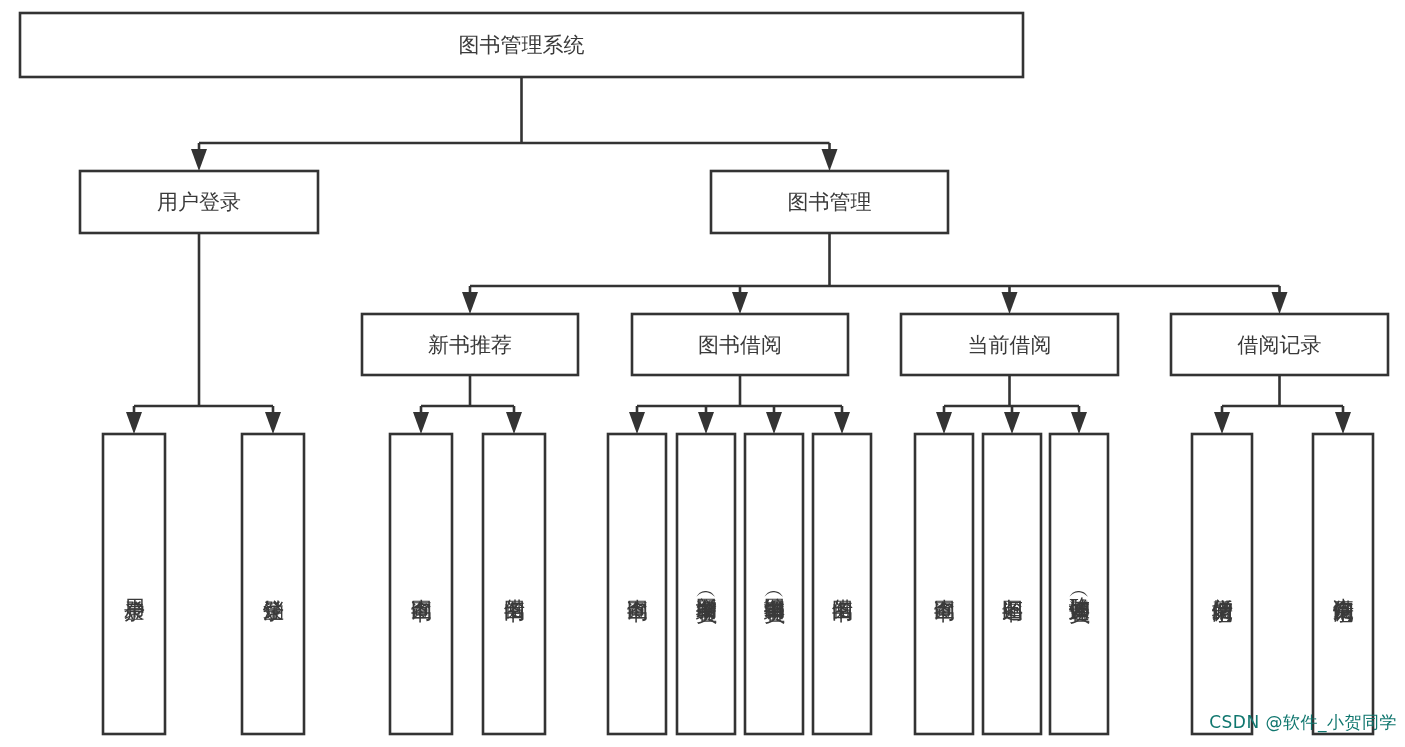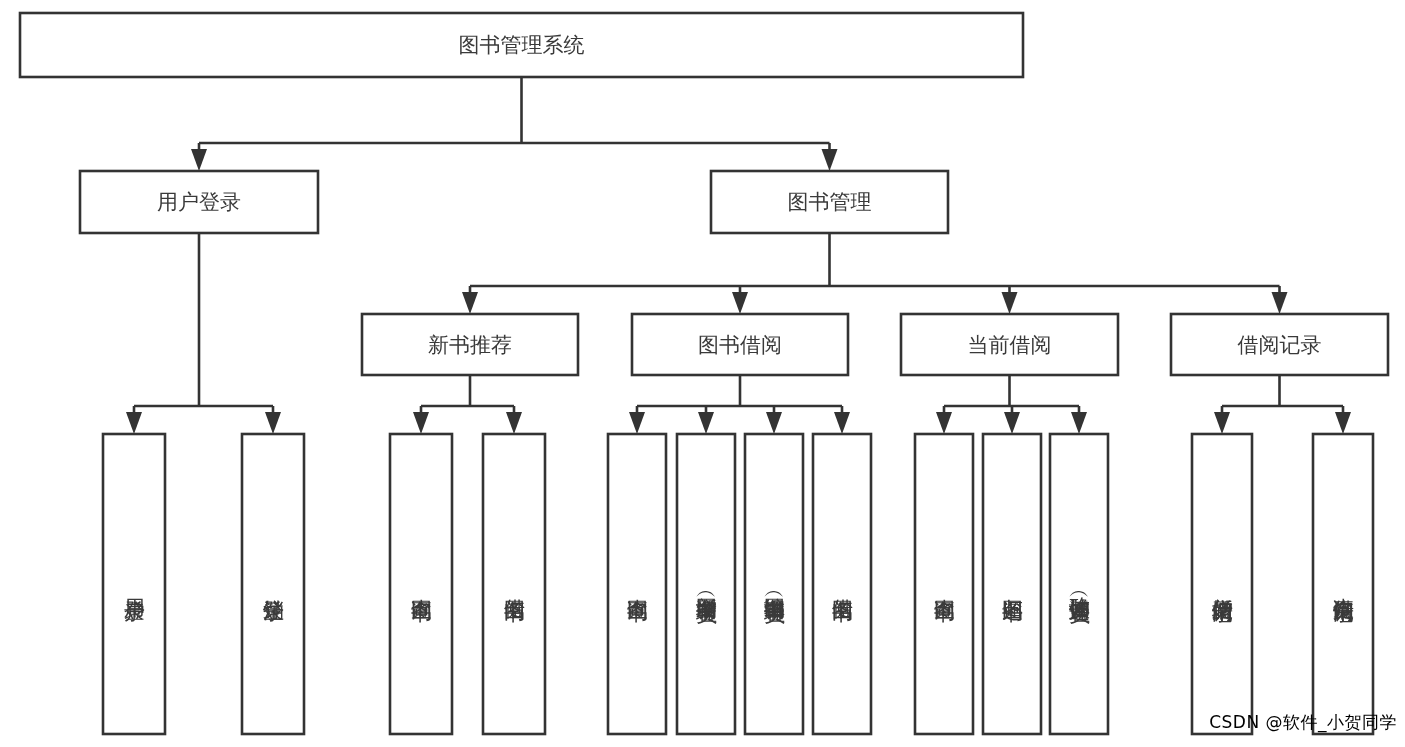--- a/index.html
+++ b/index.html
@@ -72,21 +72,21 @@
     letter-spacing: 1px;
     color: #3a3a3a;
     white-space: nowrap;
   }
   .watermark {
     position: absolute;
     right: 8px;
     bottom: 4px;
     font-family: "DejaVu Sans", "Liberation Sans", sans-serif;
     font-size: 17px;
-    color: #000000;
+    color: #0f766e;
     letter-spacing: 0.5px;
     white-space: nowrap;
     margin-top: 12px;
   }
 </style>
 </head>
 <body>
 
 <div id="diagram-root">
 

